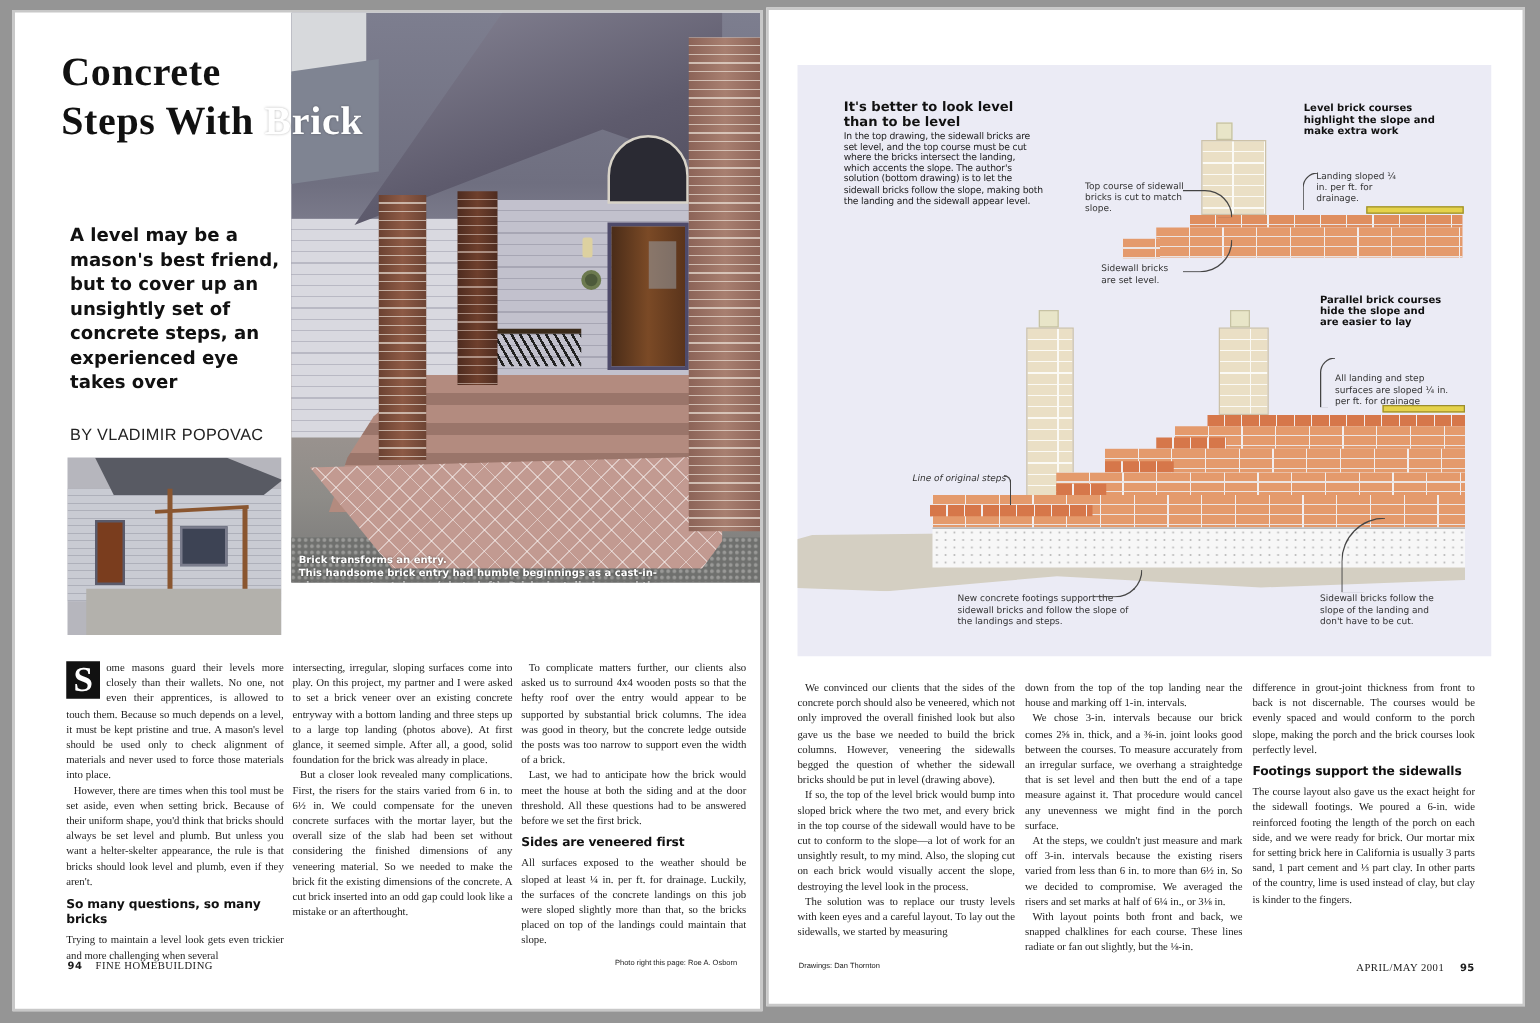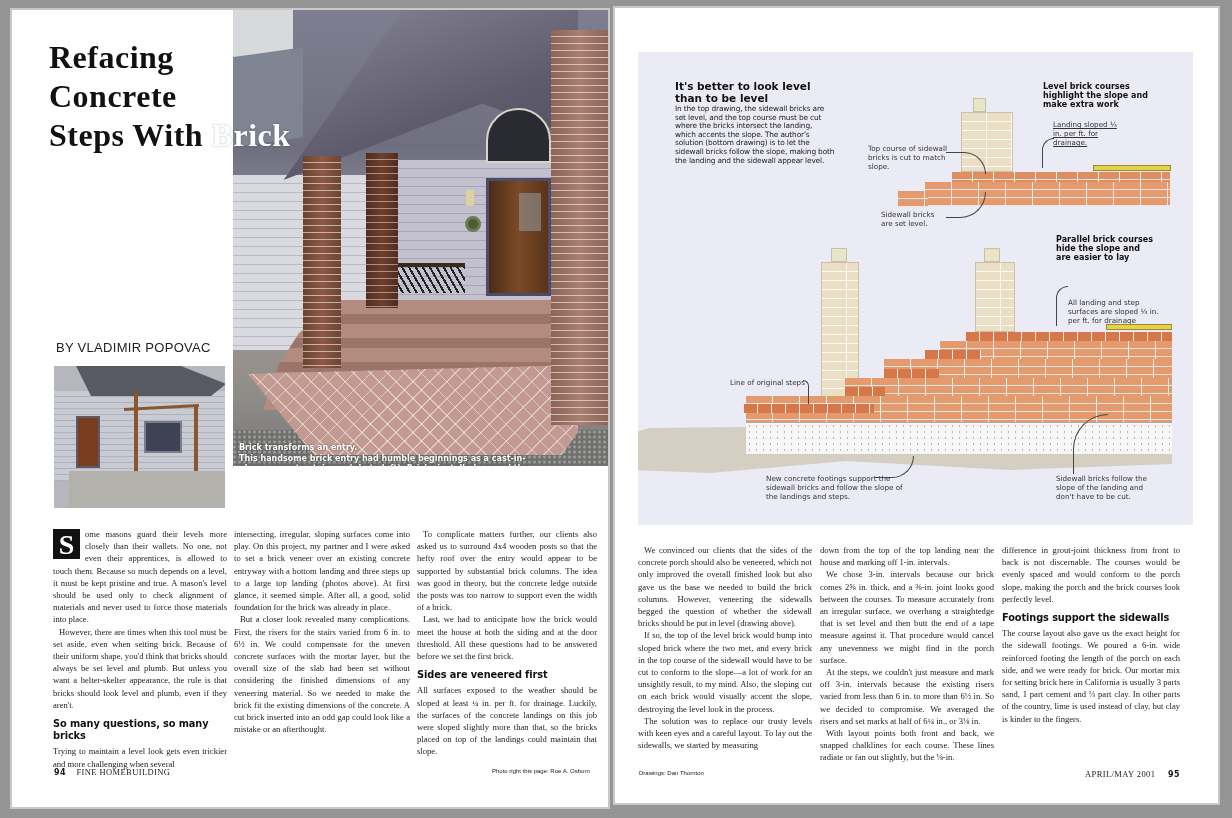--- a/index.html
+++ b/index.html
@@ -132,21 +132,21 @@
 
   
   .drawing-panel {
     position: absolute; left: 23px; top: 44px; width: 555px; height: 473px; background: #ebebf5;
     overflow: hidden;
   }
   .sb-head { position: absolute; left: 37px; top: 29px; font-family: "DejaVu Sans", sans-serif; font-weight: bold; font-size: 10.5px; line-height: 11.5px; color: #111; width: 140px; }
   .sb-body { position: absolute; left: 37px; top: 53px; width: 160px; font-family: "DejaVu Sans", sans-serif; font-size: 7.4px; line-height: 8.6px; color: #222; letter-spacing: -0.15px; }
   .dlabel { position: absolute; font-family: "DejaVu Sans", sans-serif; font-size: 7.2px; line-height: 9px; color: #333; }
   .dhead { position: absolute; font-family: "DejaVu Sans", sans-serif; font-weight: bold; font-size: 8px; line-height: 9px; color: #111; }
-  .italic-label { }
+  .italic-label { font-style: italic; }
 
   .brickwall { position: absolute; }
   .bw-red {
     background:
       repeating-linear-gradient(180deg, transparent 0 7px, #e9e3e3 7px 8px),
       repeating-linear-gradient(90deg, #df8e5f 0 20px, #f1f1f1 20px 21px);
   }
   .bw-red2 {
     background:
       repeating-linear-gradient(180deg, transparent 0 7px, #ece4e2 7px 8px),
@@ -196,25 +196,25 @@
     <div class="column col1"></div>
     <div class="column col2"></div>
     <div class="column col3"></div>
     <div class="photo-caption">
       <span class="cap-head">Brick transforms an entry.</span>
       <span>This handsome brick entry had humble beginnings as a cast-in-place concrete stairway (photo left). Bricks installed around the wooden posts create columns that are more in proportion with the entry roof.</span>
     </div>
   </div>
 
   <h1 class="title">
-    <div>Refacing</div>
     <div>Concrete</div>
     <div class="l3"><span>Steps With</span> <span class="brick-word">Brick</span></div>
   </h1>
 
+  <div class="deck">A level may be a mason's best friend, but to cover up an unsightly set of concrete steps, an experienced eye takes over</div>
   <div class="byline">BY VLADIMIR POPOVAC</div>
 
   <div class="photo-before">
     <div class="wall"></div>
     <div class="roof"></div>
     <div class="door"></div>
     <div class="window"></div>
     <div class="beam"></div>
     <div class="post p1"></div>
     <div class="post p2"></div>
@@ -254,21 +254,21 @@
     <div class="sb-body">In the top drawing, the sidewall bricks are set level, and the top course must be cut where the bricks intersect the landing, which accents the slope. The author's solution (bottom drawing) is to let the sidewall bricks follow the slope, making both the landing and the sidewall appear level.</div>
 
     <div class="dhead" style="left:405px; top:30px; width:110px;">Level brick courses highlight the slope and make extra work</div>
     <div class="post-top" style="left:335px; top:46px; width:13px; height:14px;"></div>
     <div class="brickwall bw-tan" style="left:323px; top:60px; width:52px; height:60px;"></div>
     <div class="brickwall bw-red" style="left:314px; top:120px; width:218px; height:10px;"></div>
     <div class="brickwall bw-red2" style="left:287px; top:130px; width:245px; height:24px;"></div>
     <div class="brickwall bw-red2" style="left:260px; top:139px; width:30px; height:16px;"></div>
     <div class="level-tool" style="left:455px; top:113px; width:78px;"></div>
     <div class="dlabel" style="left:230px; top:92px; width:80px;">Top course of sidewall bricks is cut to match slope.</div>
-    <div class="dlabel" style="left:415px; top:68px; width:65px;text-decoration:underline;">Landing sloped ¼ in. per ft. for drainage.</div>
+    <div class="dlabel" style="left:415px; top:84px; width:65px;">Landing sloped ¼ in. per ft. for drainage.</div>
     <div class="dlabel" style="left:243px; top:158px; width:65px;">Sidewall bricks are set level.</div>
 
     <div class="dhead" style="left:418px; top:183px; width:100px;">Parallel brick courses hide the slope and are easier to lay</div>
     <div class="dlabel" style="left:430px; top:246px; width:95px;">All landing and step surfaces are sloped ¼ in. per ft. for drainage</div>
 
     <div class="post-top" style="left:193px; top:196px; width:16px; height:14px;"></div>
     <div class="brickwall bw-tan" style="left:183px; top:210px; width:38px; height:140px;"></div>
     <div class="post-top" style="left:346px; top:196px; width:16px; height:14px;"></div>
     <div class="brickwall bw-tan" style="left:337px; top:210px; width:40px; height:70px;"></div>
 

